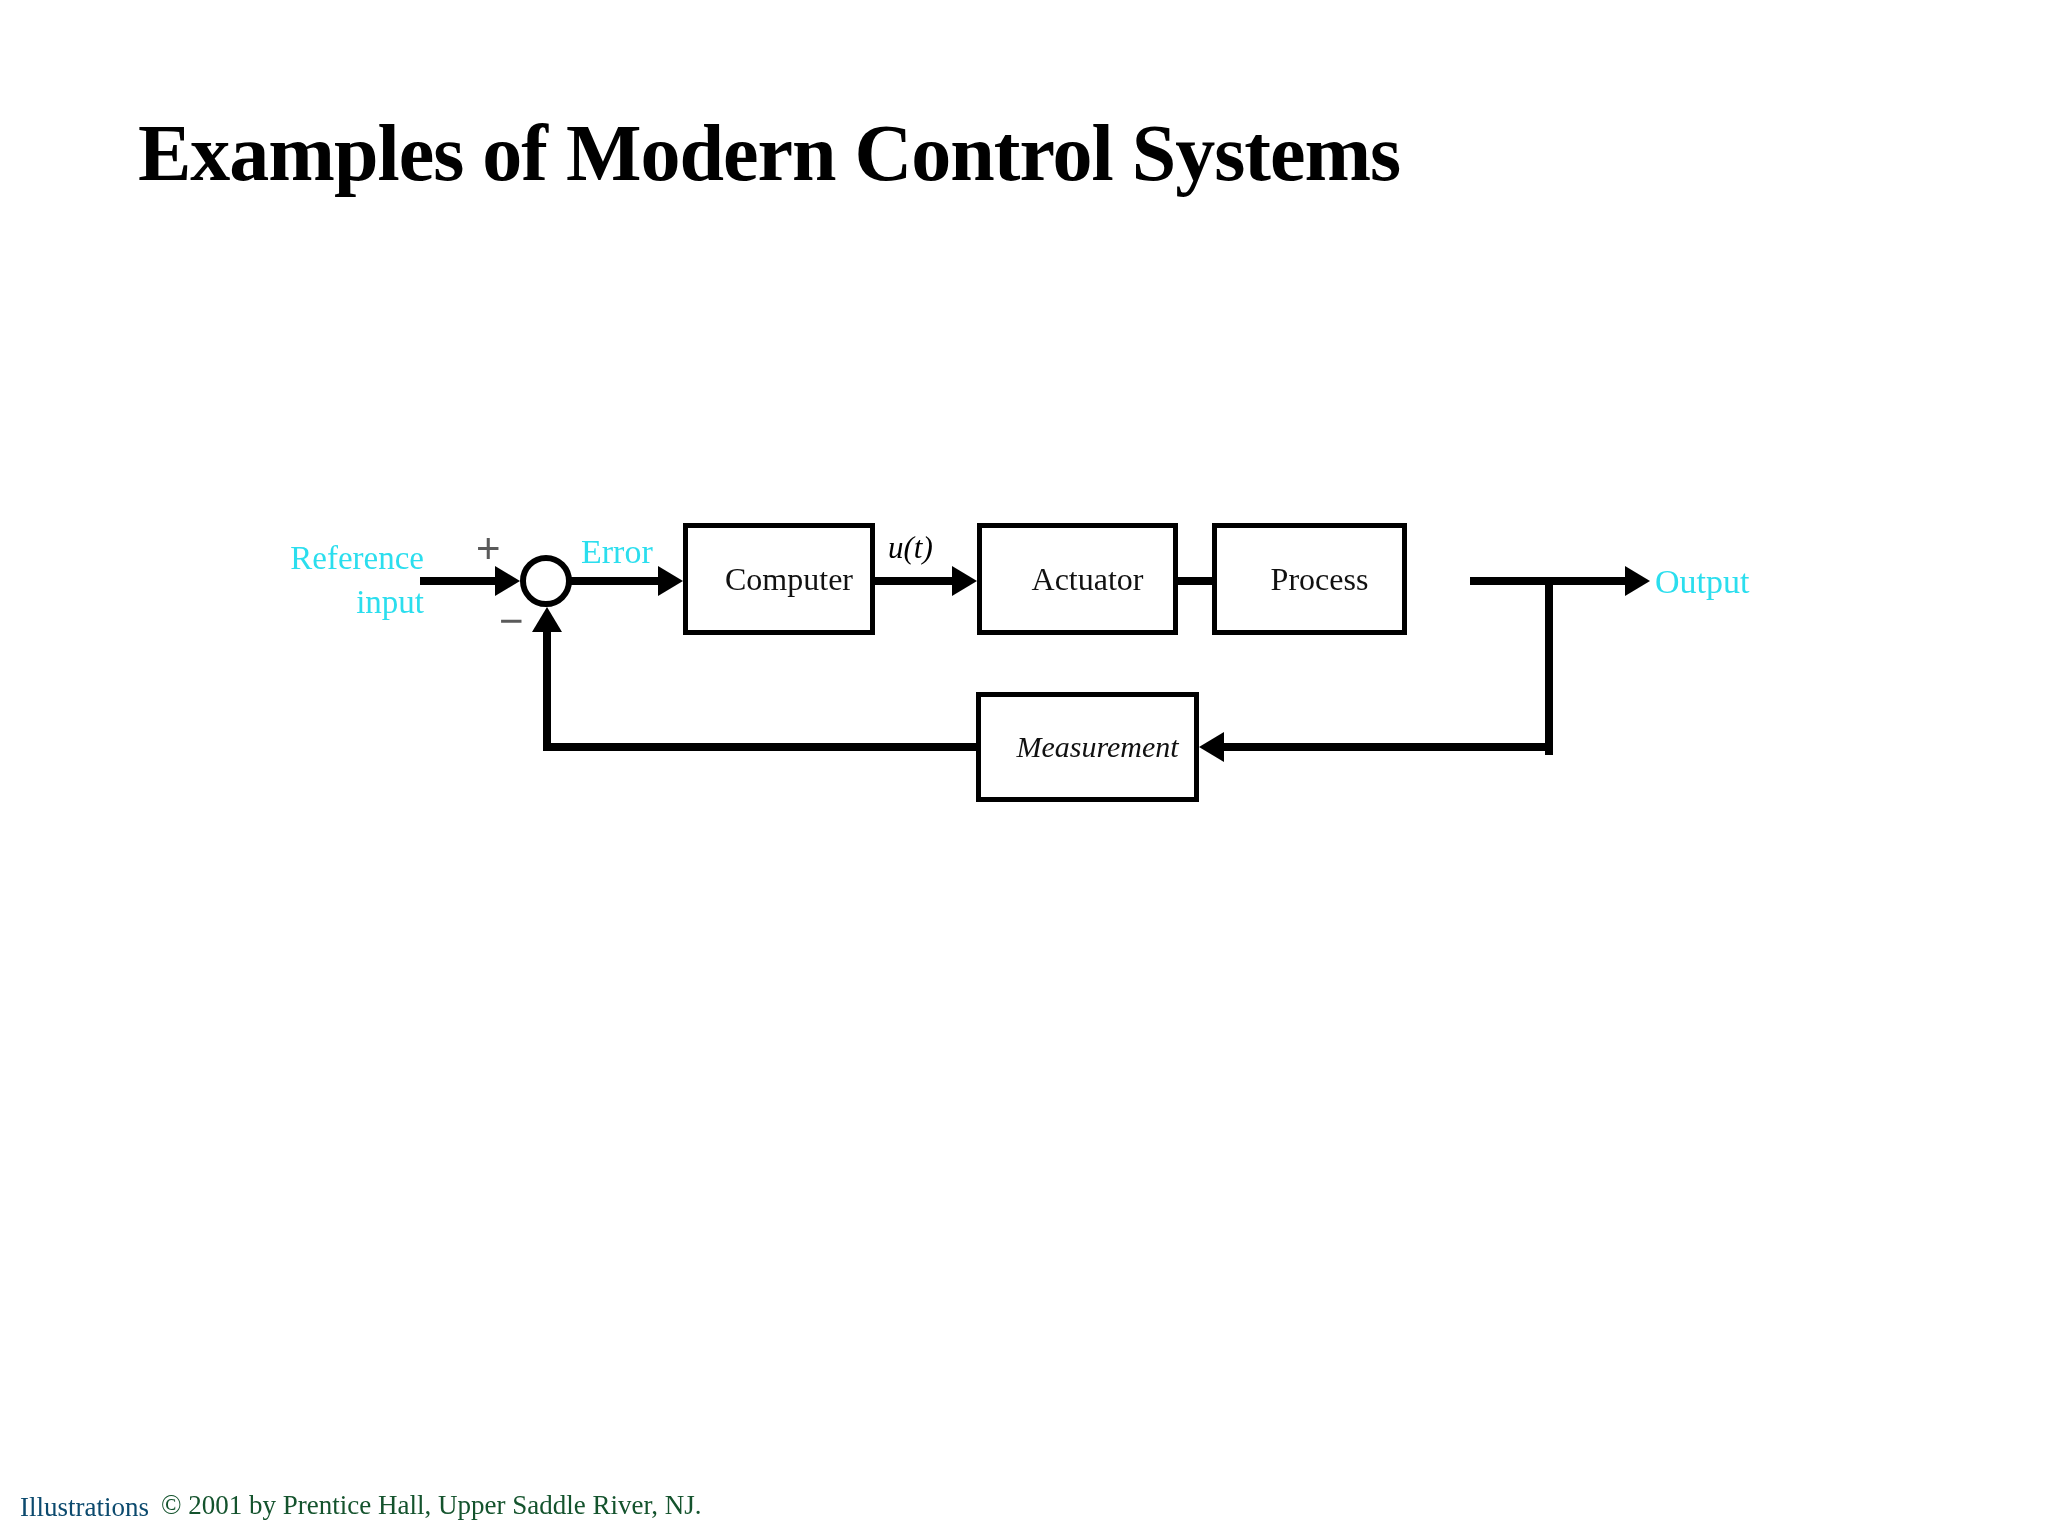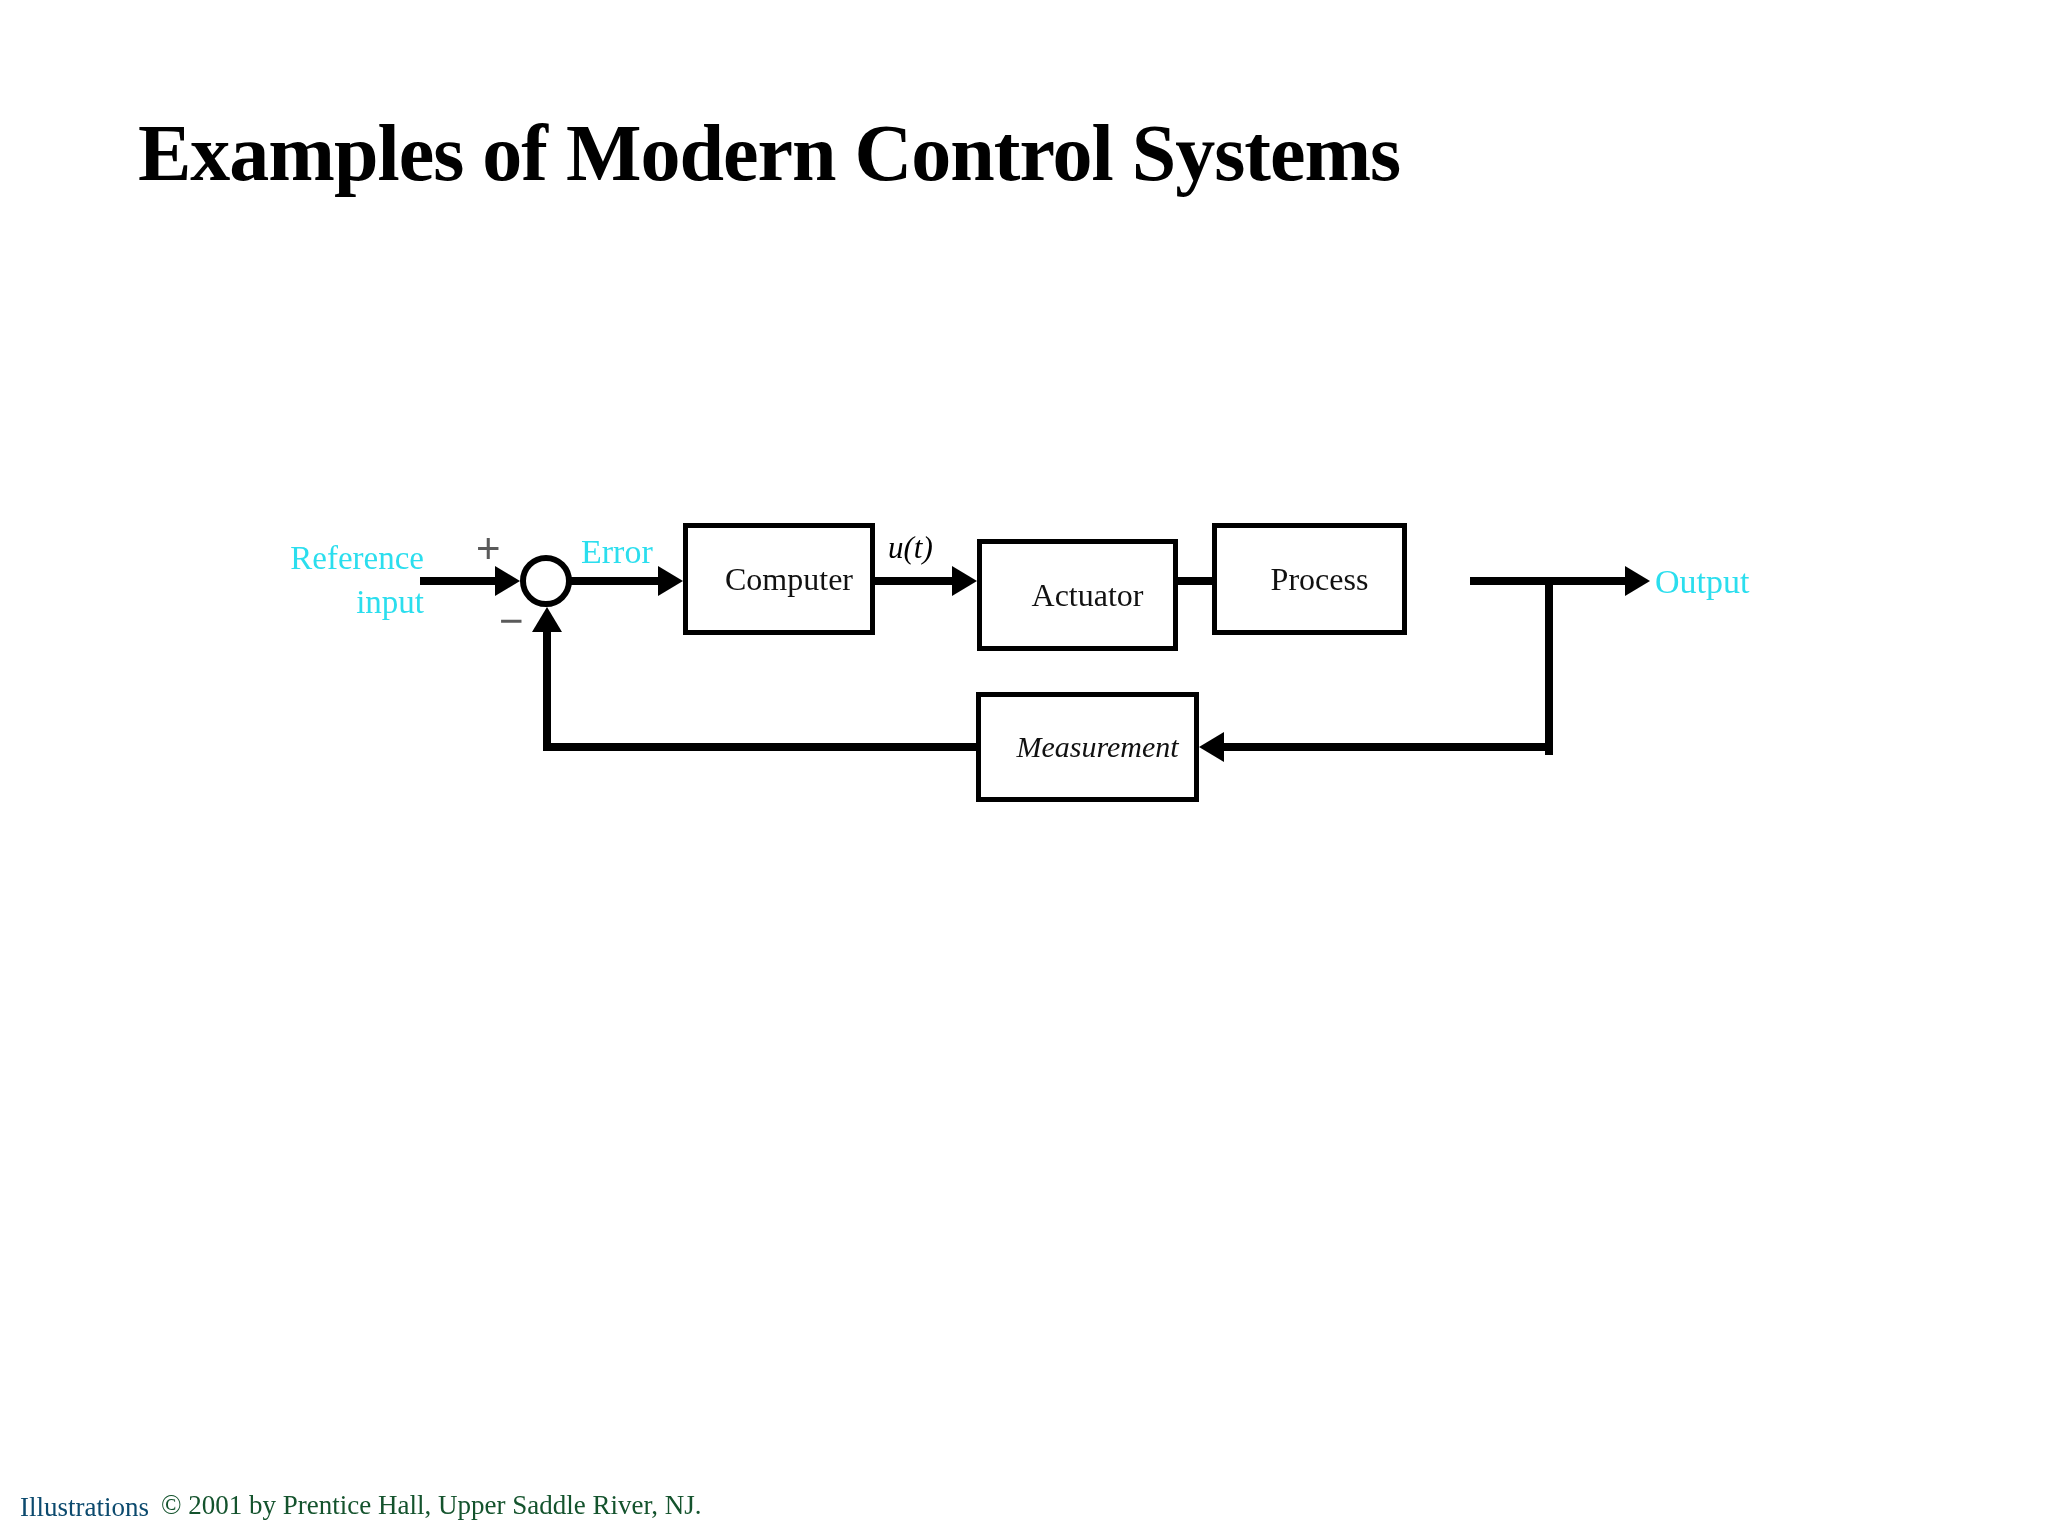--- a/index.html
+++ b/index.html
@@ -160,21 +160,21 @@
 
     <div class="block" style="left:683px; top:523px; width:192px; height:112px;">
       <span>Computer</span>
     </div>
 
     <div class="signal-label" style="left:888px; top:530px;">u(t)</div>
 
     <div class="hline" style="left:873px; top:577px; width:79px;"></div>
     <div class="arrow right" style="left:952px; top:566px;"></div>
 
-    <div class="block" style="left:977px; top:523px; width:201px; height:112px;margin-top:16px;">
+    <div class="block" style="left:977px; top:523px; width:201px; height:112px;">
       <span>Actuator</span>
     </div>
 
     <div class="hline" style="left:1176px; top:577px; width:76px;"></div>
     <div class="arrow right" style="left:1252px; top:566px;"></div>
 
     <div class="block" style="left:1212px; top:523px; width:195px; height:112px;">
       <span>Process</span>
     </div>
 

